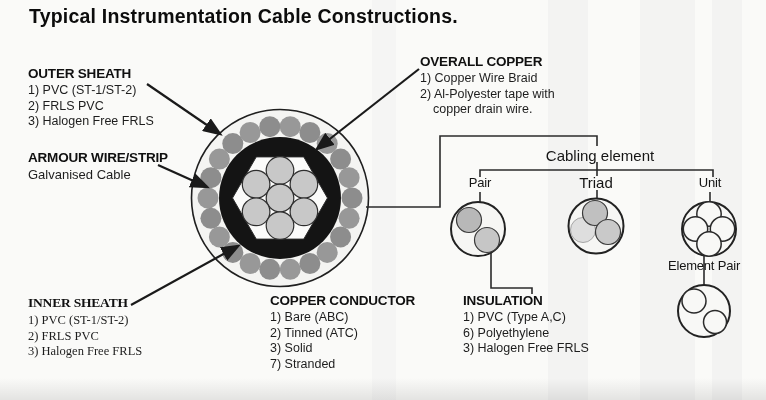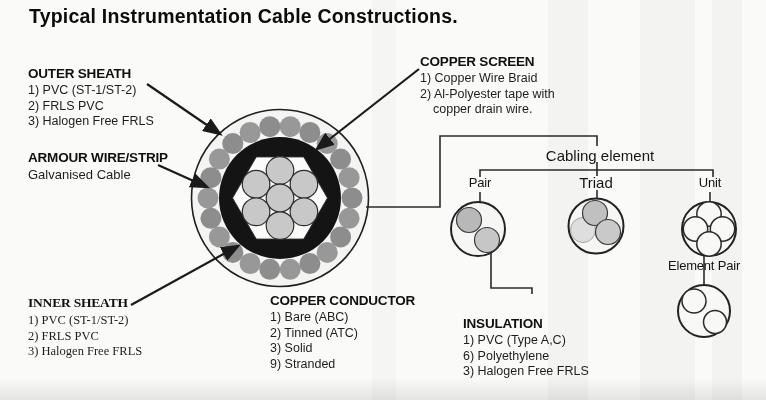--- a/index.html
+++ b/index.html
@@ -140,35 +140,35 @@
   </div>
 
   <div class="label-block" style="left:28px;top:295px;font-family:Liberation Serif, serif;">
     <div class="lb-head">INNER SHEATH</div>
     <div class="lb-item">1) PVC (ST-1/ST-2)</div>
     <div class="lb-item">2) FRLS PVC</div>
     <div class="lb-item">3) Halogen Free FRLS</div>
   </div>
 
   <div class="label-block" style="left:420px;top:54px;">
-    <div class="lb-head">COPPER SCREEN</div>
+    <div class="lb-head">OVERALL COPPER</div>
     <div class="lb-item">1) Copper Wire Braid</div>
     <div class="lb-item">2) Al-Polyester tape with</div>
     <div class="lb-item indent">copper drain wire.</div>
   </div>
 
   <div class="label-block" style="left:270px;top:293px;">
     <div class="lb-head">COPPER CONDUCTOR</div>
     <div class="lb-item">1) Bare (ABC)</div>
     <div class="lb-item">2) Tinned (ATC)</div>
     <div class="lb-item">3) Solid</div>
-    <div class="lb-item">9) Stranded</div>
+    <div class="lb-item">7) Stranded</div>
   </div>
 
-  <div class="label-block" style="left:463px;top:293px;margin-top:23px;">
+  <div class="label-block" style="left:463px;top:293px;">
     <div class="lb-head">INSULATION</div>
     <div class="lb-item">1) PVC (Type A,C)</div>
     <div class="lb-item">6) Polyethylene</div>
     <div class="lb-item">3) Halogen Free FRLS</div>
   </div>
 
   <div class="tag" style="left:545px;top:147px;width:110px;">Cabling element</div>
   <div class="tag bold" style="left:460px;top:175px;width:40px;">Pair</div>
   <div class="tag" style="left:574px;top:174px;width:44px;">Triad</div>
   <div class="tag bold" style="left:690px;top:175px;width:40px;">Unit</div>

